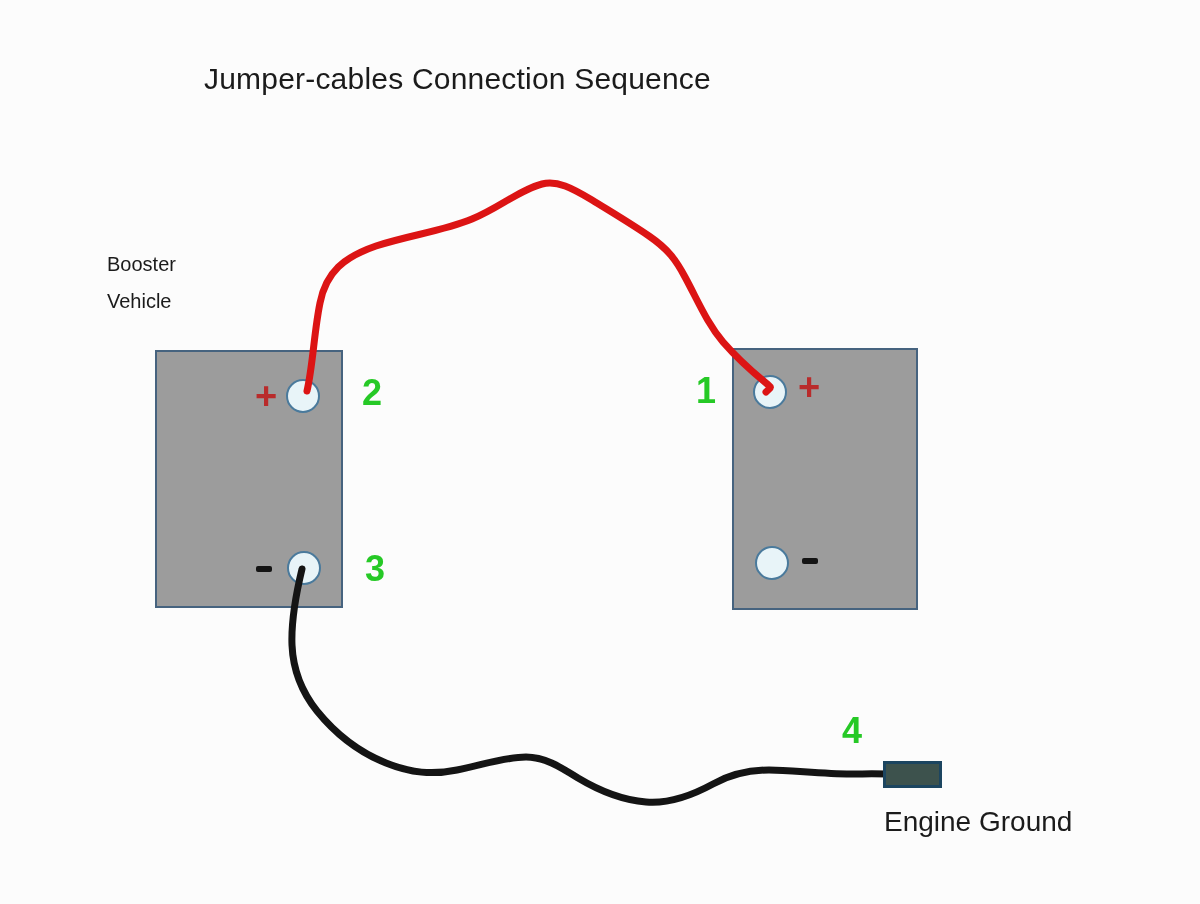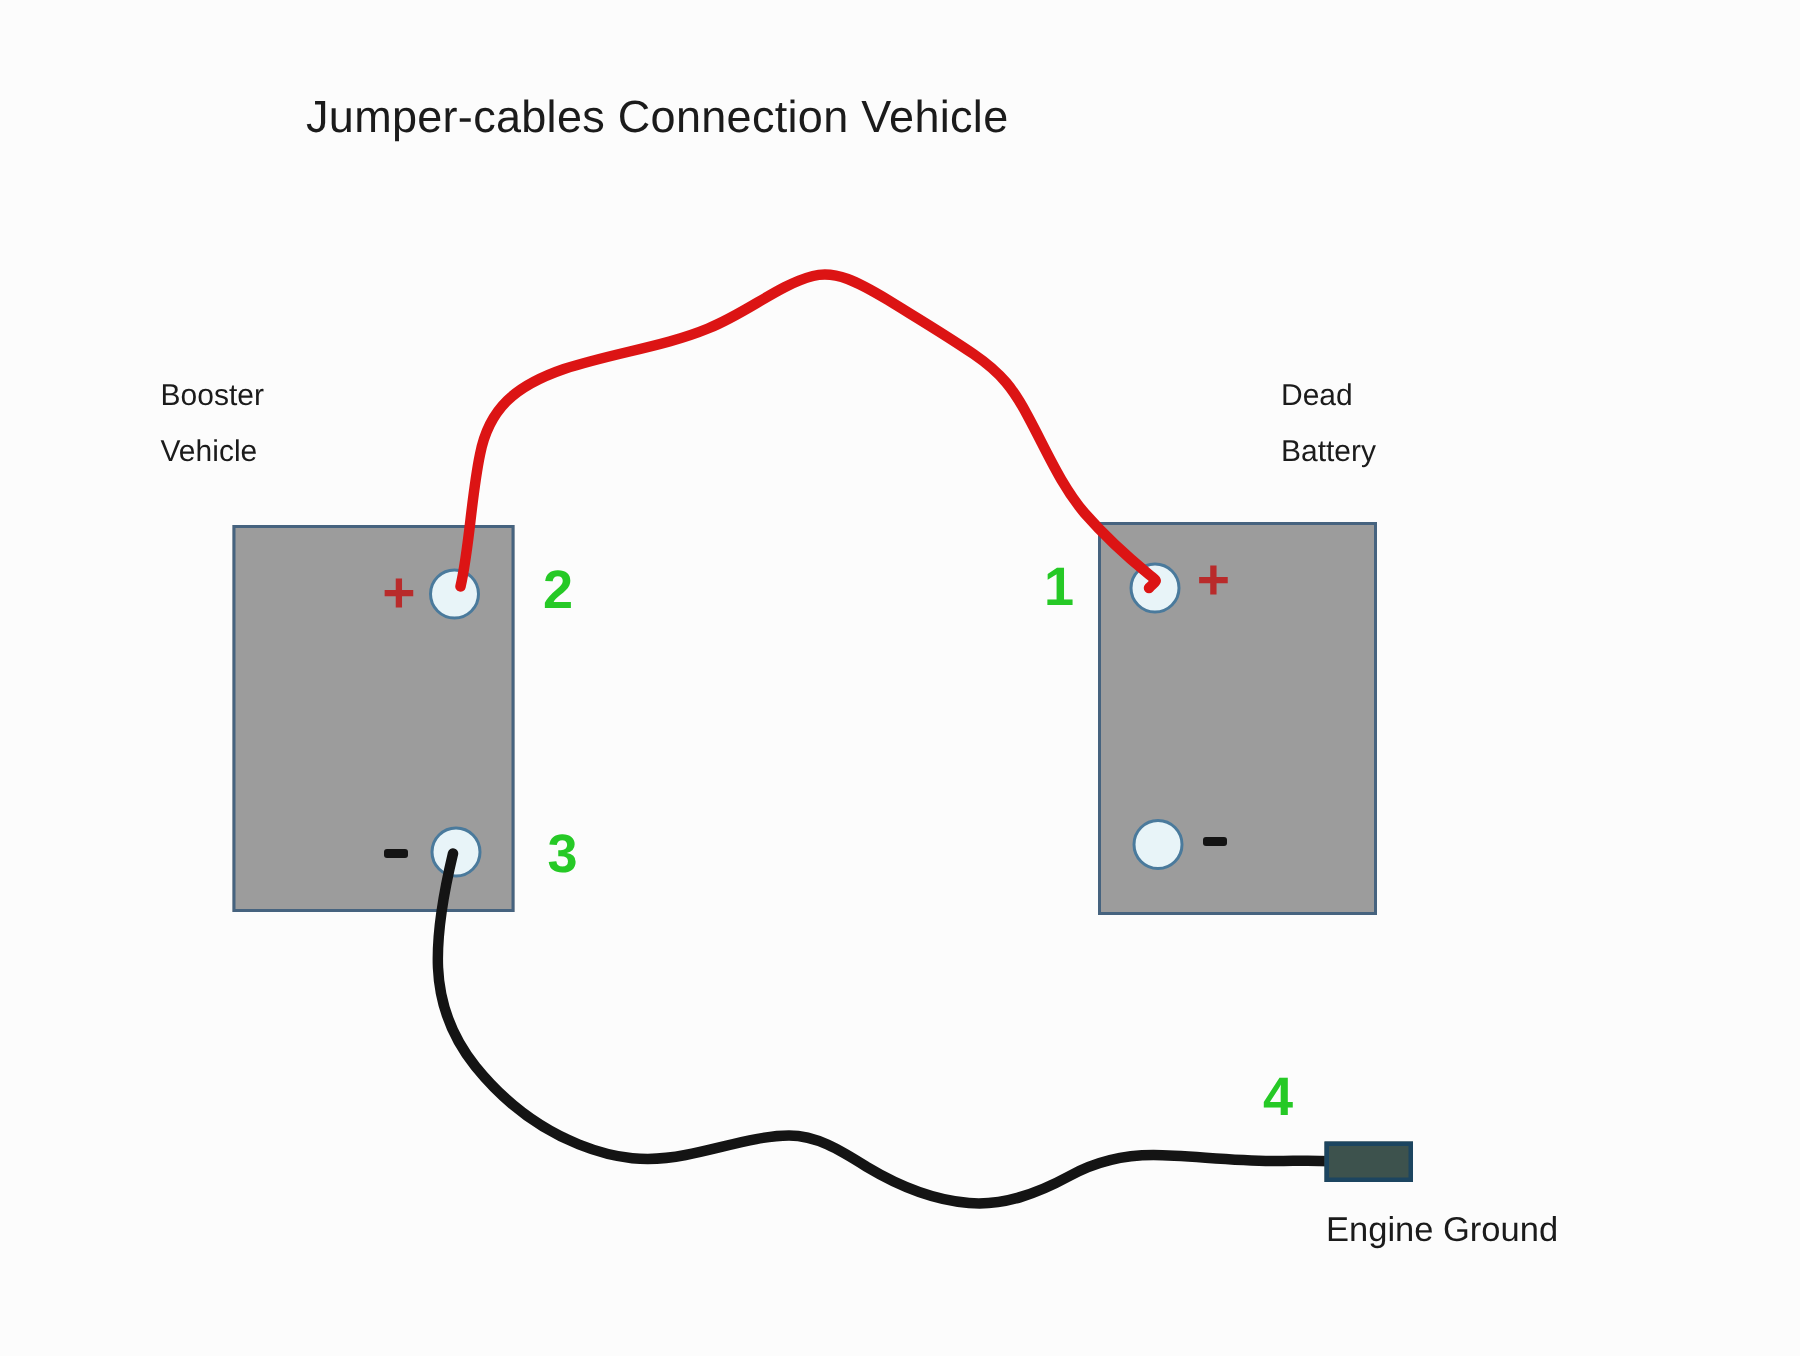--- a/index.html
+++ b/index.html
@@ -83,21 +83,21 @@
 
   .ground-block {
     box-sizing: border-box;
     left: 883px; top: 761px;
     width: 59px; height: 27px;
     background: var(--ground-fill, #3d524d);
     border: 3px solid var(--ground-border, #1c4560);
   }
   .ground-label {
     left: 884px; top: 806px;
-    font-size: 23px;
+    font-size: 28px;
     color: #1b1b1b;
   }
 
   svg.cables {
     position: absolute;
     left: 0; top: 0;
     pointer-events: none;
   }
   .cable {
     fill: none;
@@ -106,27 +106,25 @@
     stroke-linejoin: round;
   }
   .cable-positive { stroke: var(--positive-cable, #dc1414); }
   .cable-negative { stroke: var(--negative-cable, #141414); }
 </style>
 </head>
 <body>
 
 <div id="stage">
 
-  <div class="abs title">Jumper-cables Connection Vehicle</div>
+  <div class="abs title">Jumper-cables Connection Sequence</div>
 
   <div class="abs battery-label label-booster">Booster
 Vehicle</div>
 
-  <div class="abs battery-label label-dead">Dead
-Battery</div>
 
   <div class="abs battery battery-booster"></div>
 
   <div class="abs battery battery-dead"></div>
 
   <div class="abs terminal t-booster-pos"></div>
   <div class="abs terminal t-booster-neg"></div>
   <div class="abs terminal t-dead-pos"></div>
   <div class="abs terminal t-dead-neg"></div>
 

